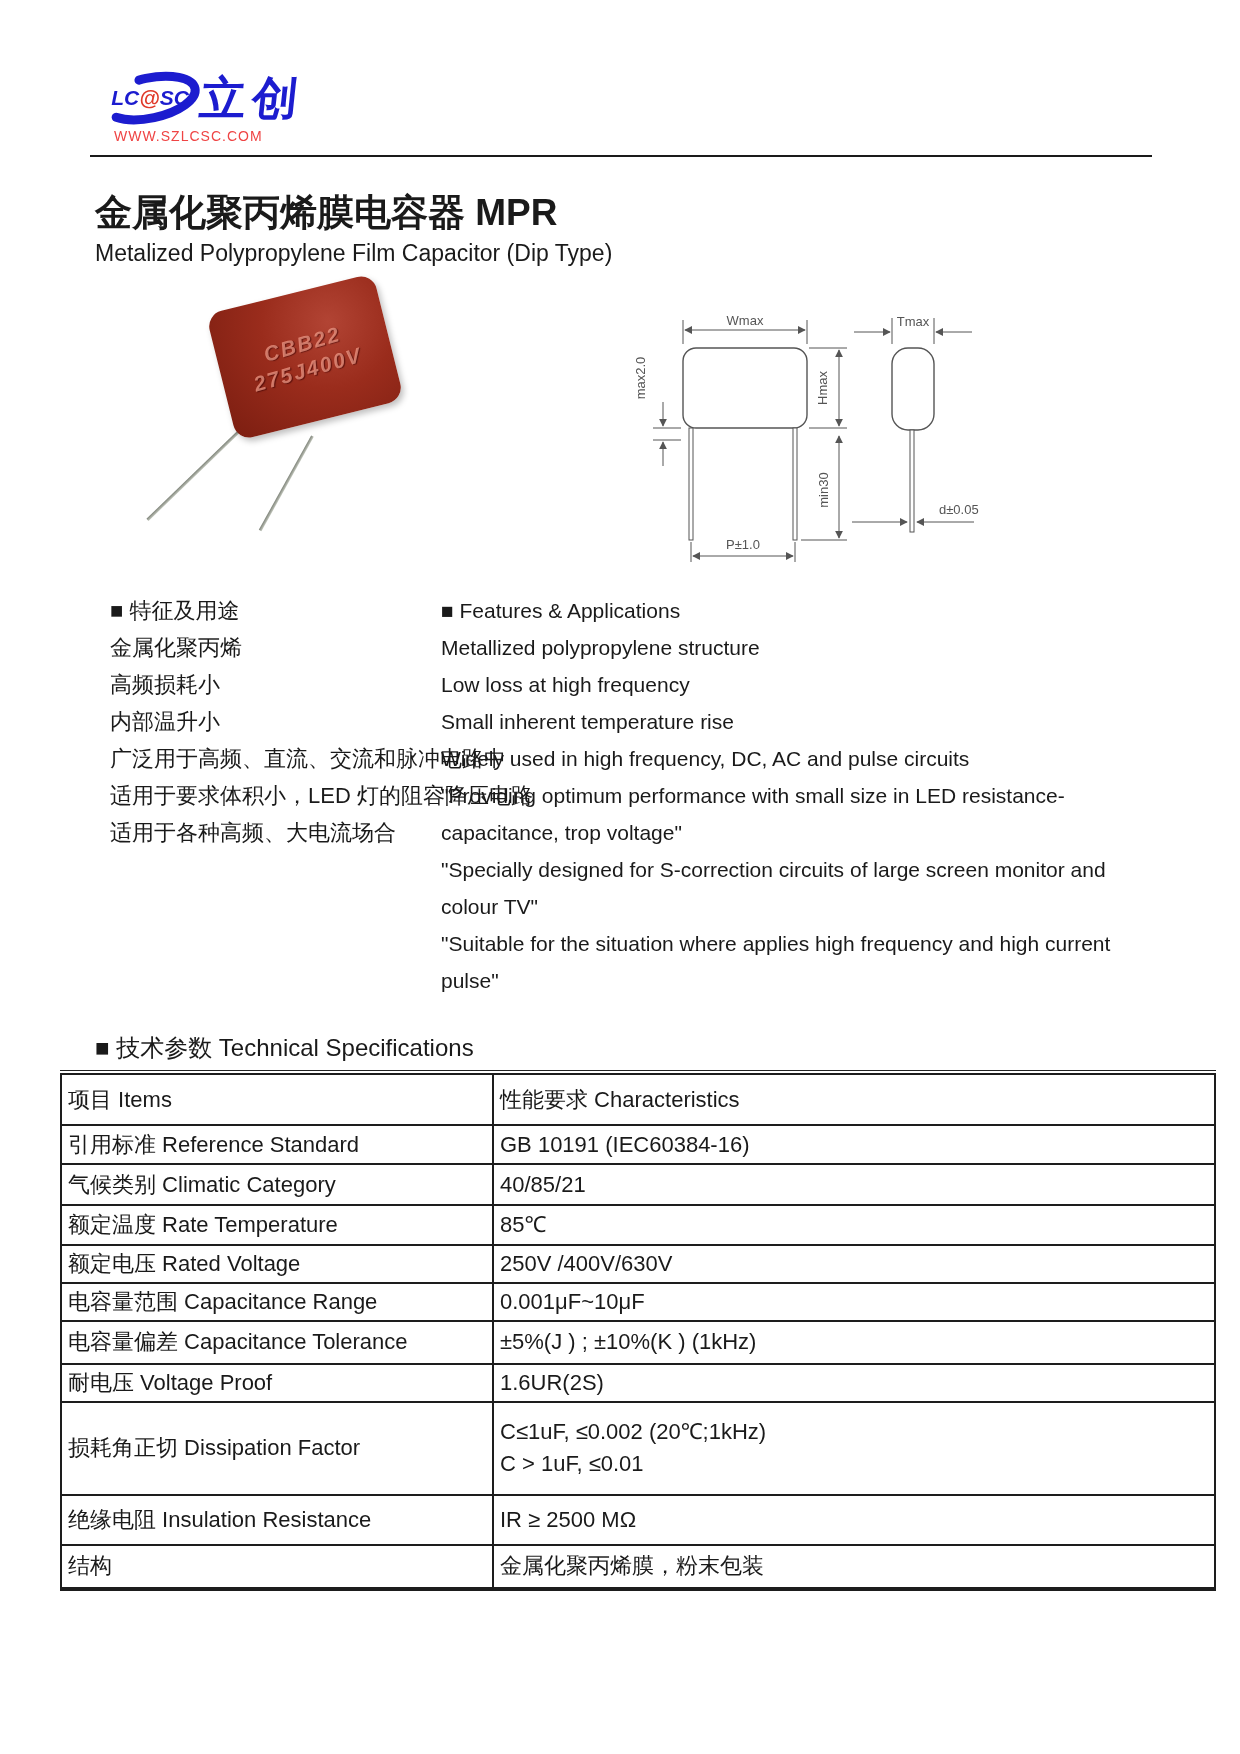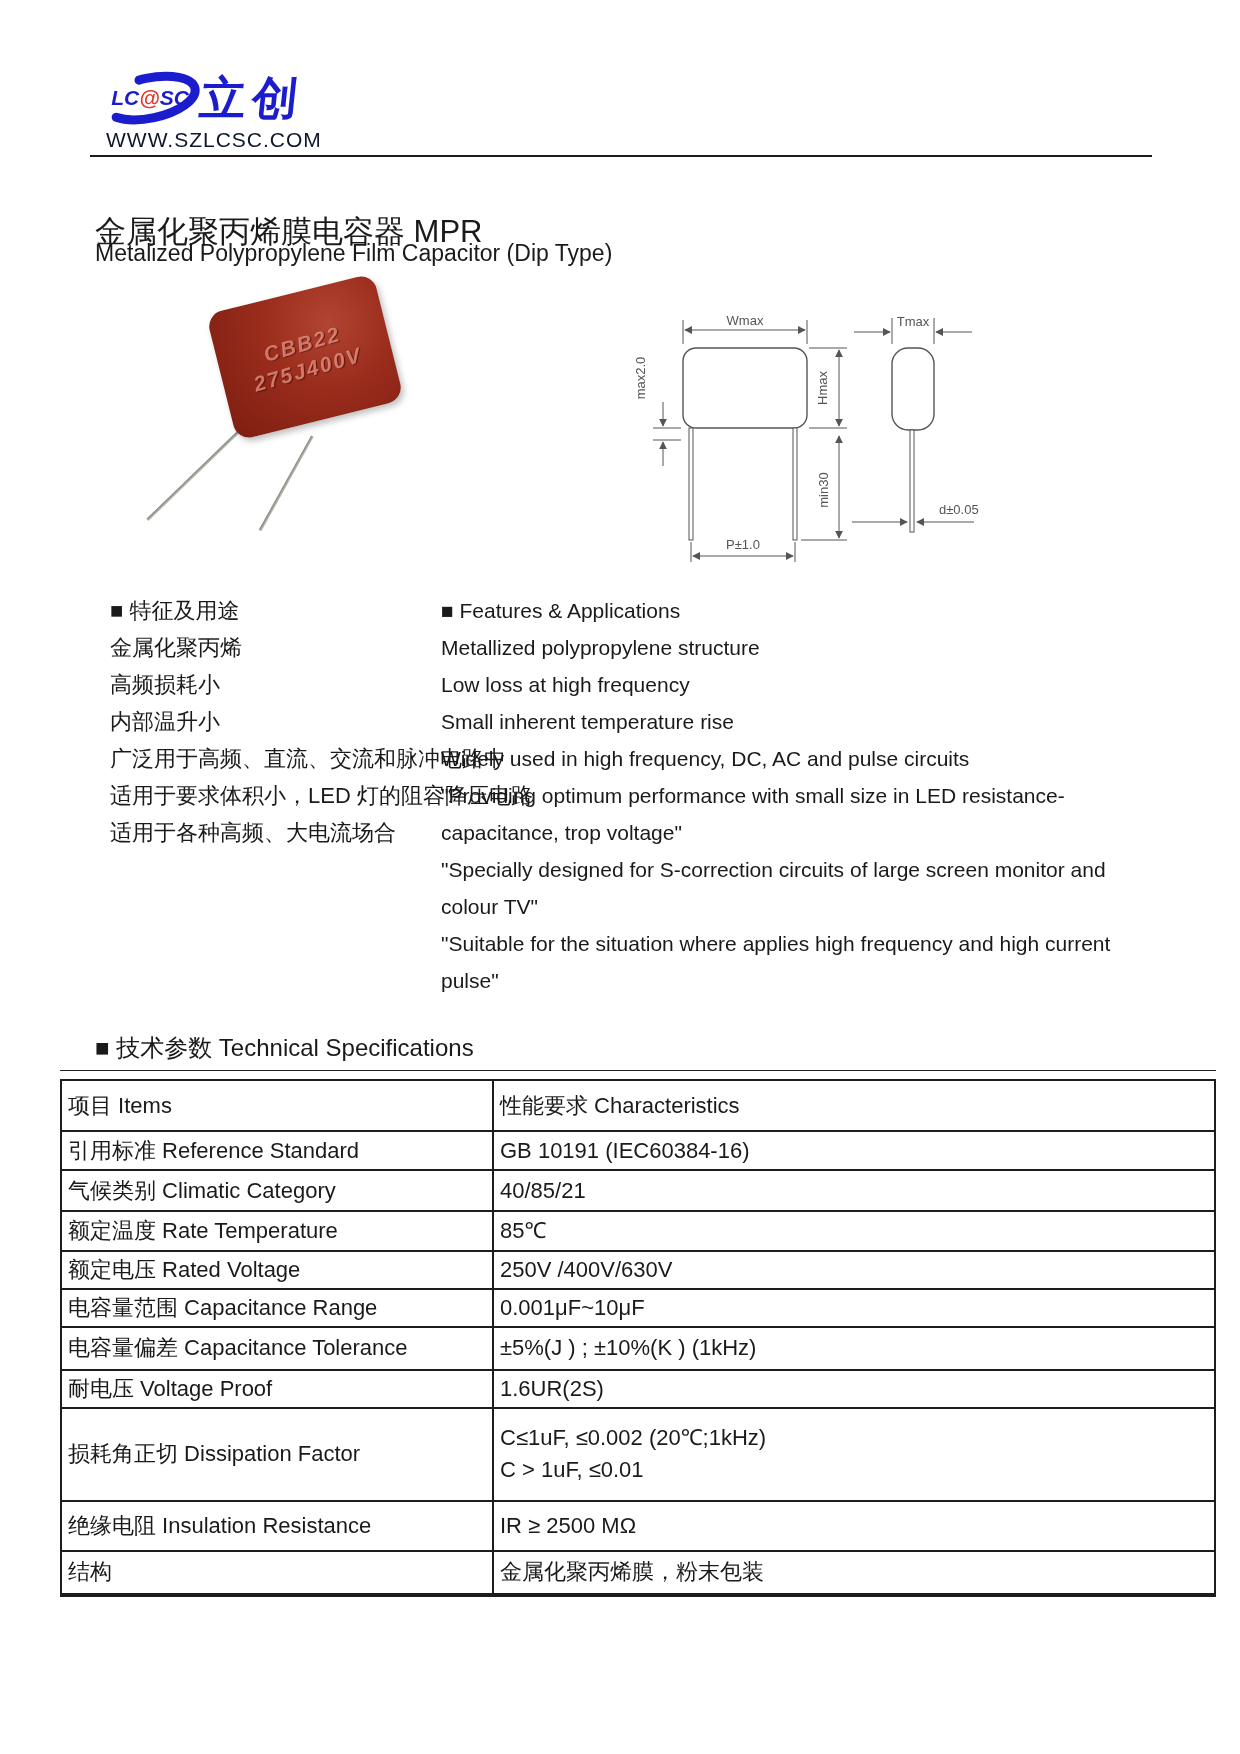--- a/index.html
+++ b/index.html
@@ -3,25 +3,25 @@
 <meta charset="utf-8">
 <style>
   html,body{margin:0;padding:0;background:#888;}
   .page{position:relative;width:1240px;height:1754px;background:#ffffff;margin:0 auto;
         font-family:"Liberation Sans",sans-serif;color:#1a1a1a;overflow:hidden;}
 
   
   .logo-swoosh{position:absolute;left:98px;top:68px;}
   .logo-cn{position:absolute;left:200px;top:68px;font-size:46px;font-weight:700;
            color:#1c1ccf;transform:skewX(-6deg);letter-spacing:6px;}
-  .website{position:absolute;left:106px;top:128px;font-size:21px;color:#0f172a;letter-spacing:1px;}
+  .website{position:absolute;left:114px;top:128px;font-size:14px;color:#ef4444;letter-spacing:1px;}
   .header-rule{position:absolute;left:90px;top:155px;width:1062px;height:2px;background:#1a1a1a;}
 
   
-  .title-cn{position:absolute;left:95px;top:188px;font-size:31px;font-weight:400;margin-top:23px;}
+  .title-cn{position:absolute;left:95px;top:188px;font-size:37px;font-weight:700;}
   .title-en{position:absolute;left:95px;top:240px;font-size:23px;font-weight:400;}
 
   
   .photo{position:absolute;left:195px;top:278px;width:280px;height:260px;}
   .cap-body{position:absolute;left:24px;top:14px;width:172px;height:130px;border-radius:16px;
             background:radial-gradient(circle at 68% 28%, #b24434 0%, #9a2c1c 45%, #7c1e11 100%);
             transform:rotate(-14deg);box-shadow:2px 4px 6px rgba(0,0,0,0.25);
             display:flex;flex-direction:column;align-items:center;justify-content:center;}
   .cap-marking{color:rgba(255,170,150,0.65);font-weight:700;font-style:italic;font-size:21px;
                letter-spacing:2px;line-height:26px;text-shadow:1px 1px 1px rgba(60,0,0,0.6);
@@ -35,21 +35,21 @@
   .diagram{position:absolute;left:595px;top:278px;}
   .diagram line,.diagram rect{stroke:#555;}
   .diagram text{fill:#555;font-size:13px;font-family:"Liberation Sans",sans-serif;}
 
   
   .feat-cn{position:absolute;left:110px;top:592px;width:360px;font-size:22px;line-height:37px;white-space:nowrap;}
   .feat-en{position:absolute;left:441px;top:592px;width:672px;font-size:21px;line-height:37px;}
 
   
   .spec-heading{position:absolute;left:95px;top:1032px;font-size:24px;}
-  .spec-wrap{position:absolute;left:60px;top:1070px;width:1156px;border-top:1px solid #222;padding-top:8px;}
+  .spec-wrap{position:absolute;left:60px;top:1070px;width:1156px;border-top:1px solid #222;padding-top:2px;}
   table.spec{width:100%;border-collapse:collapse;table-layout:fixed;}
   table.spec th,table.spec td{border:2px solid #1d1d1d;font-size:22px;font-weight:400;text-align:left;
       padding:2px 6px;vertical-align:middle;white-space:pre-line;line-height:1.45;}
   table.spec tr:last-child th,table.spec tr:last-child td{border-bottom:4px solid #1d1d1d;}
   col.c1{width:432px;}
 </style>
 </head>
 <body>
 
 <div class="page">

